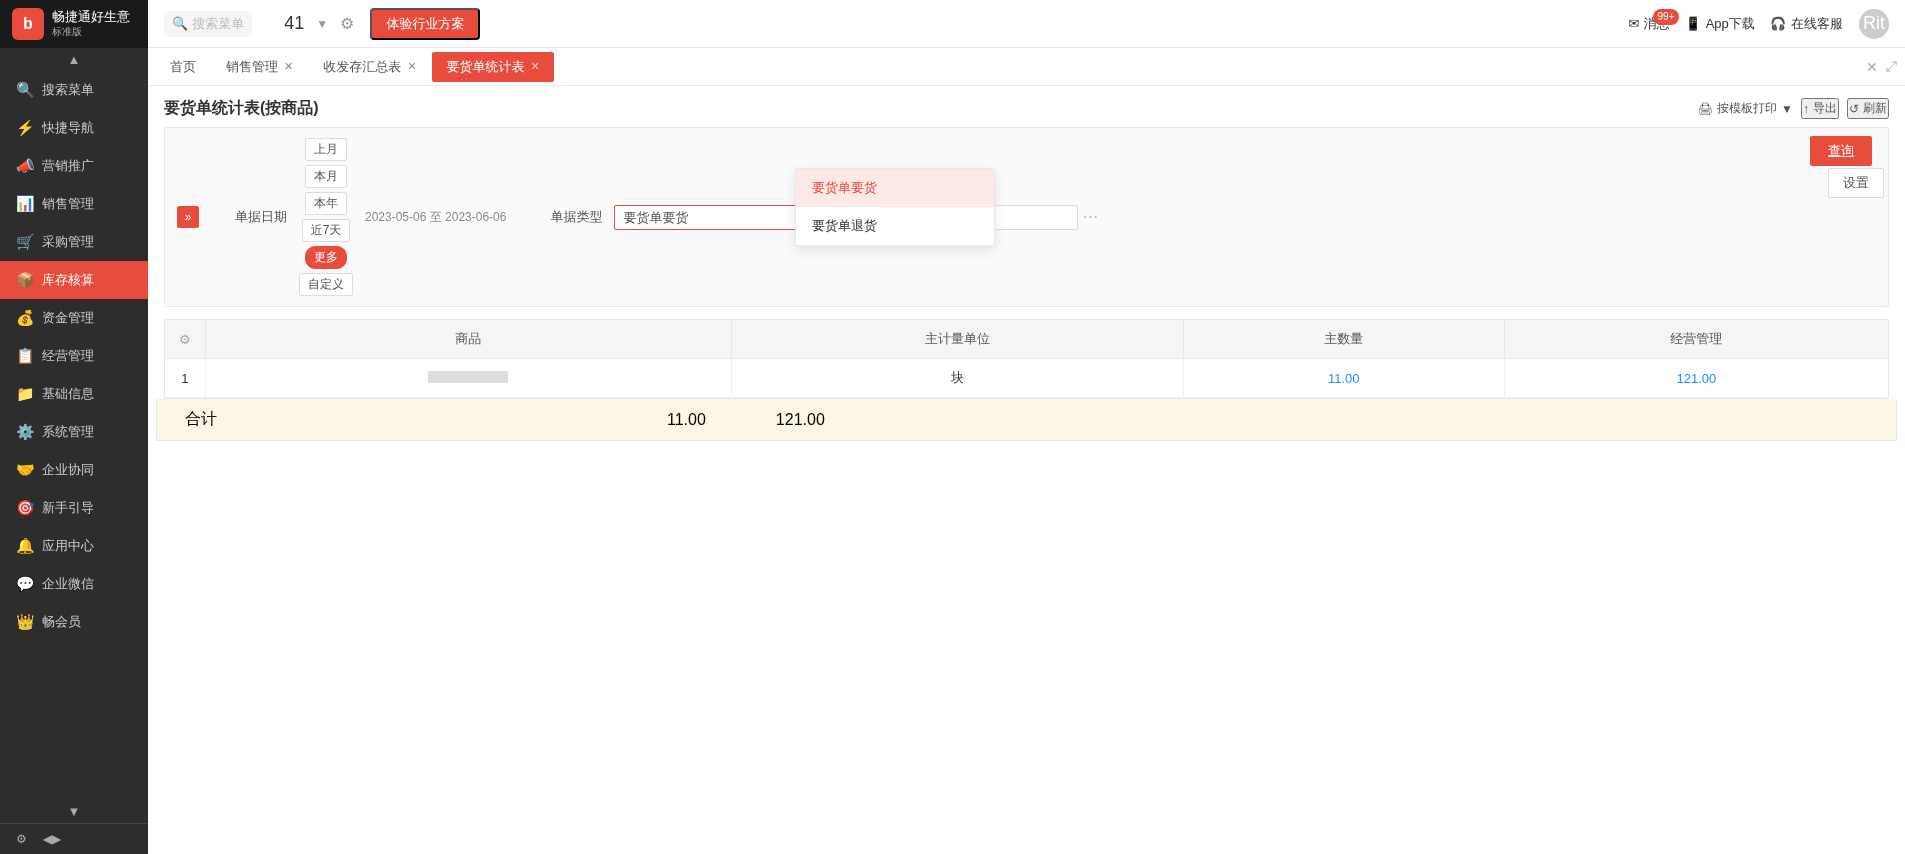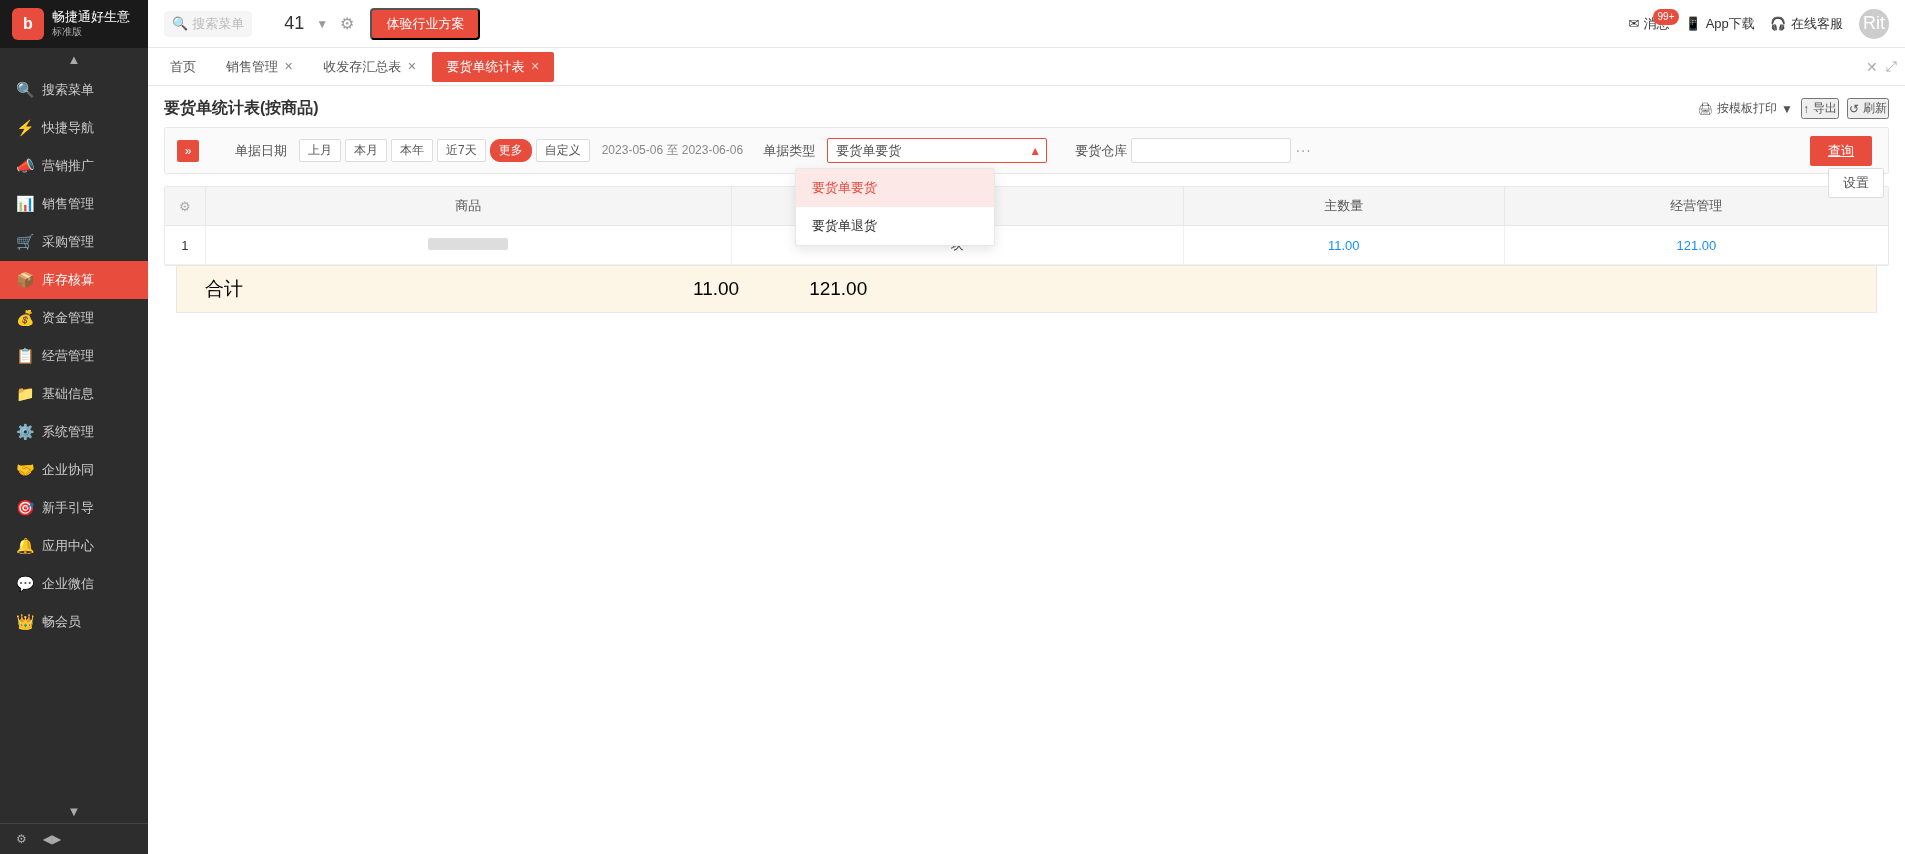--- a/index.html
+++ b/index.html
@@ -207,21 +207,21 @@
       color: white;
       border: none;
       border-radius: 2px;
       cursor: pointer;
       font-size: 12px;
       display: flex; align-items: center; justify-content: center;
       flex-shrink: 0;
     }
     .filter-label { font-size: 13px; color: #555; white-space: nowrap; margin-left: 24px; }
     .filter-date-btns {
-      display: flex; gap: 4px; align-items: center;
+      display: flex; gap: 4px; align-items: center; flex-direction: column;
     }
     .date-btn {
       padding: 2px 8px;
       border: 1px solid #ddd;
       border-radius: 2px;
       font-size: 12px;
       cursor: pointer;
       background: white;
       color: #555;
     }
@@ -493,21 +493,21 @@
         <div class="filter-date-btns">
           <button class="date-btn">上月</button>
           <button class="date-btn">本月</button>
           <button class="date-btn">本年</button>
           <button class="date-btn">近7天</button>
           <button class="date-btn badge-red">更多</button>
           <button class="date-btn">自定义</button>
         </div>
         <span class="date-range">2023-05-06 至 2023-06-06</span>
 
-        <span class="filter-label" style="margin-left:8px;">单据类型</span>
+        <span class="filter-label" style="margin-left:32px;">单据类型</span>
         <div class="filter-select-wrapper" style="position:relative;">
           <select class="filter-select">
             <option value="order" selected="">要货单要货</option>
             <option value="return">要货单退货</option>
           </select>
           <span class="select-up-arrow">▲</span>
         </div>
 
         <div class="filter-warehouse" style="margin-left:16px;">
           <span class="filter-warehouse-label">要货仓库</span>
@@ -545,20 +545,20 @@
               <span style="display:inline-block;width:80px;height:12px;background:#ddd;border-radius:2px;"></span>
             </td>
             <td>块</td>
             <td class="td-link">11.00</td>
             <td class="td-link">121.00</td>
           </tr>
         </tbody>
       </table>
     </div>
 
-    <div style="background:#fdf5e6; display:flex; align-items:center; padding:10px 12px; border:1px solid #e8e8e8; border-top:none; margin:0 28px; font-size:19px;">
+    <div style="background:#fdf5e6; display:flex; align-items:center; padding:10px 12px; border:1px solid #e8e8e8; border-top:none; margin:0 8px; font-size:16px;">
       <span style="margin-left:16px;">合计</span>
       <span style="margin-left: 450px;">11.00</span>
       <span style="margin-left: 70px;">121.00</span>
     </div>
 
   </div>
 </div>
 
 </body></html>

